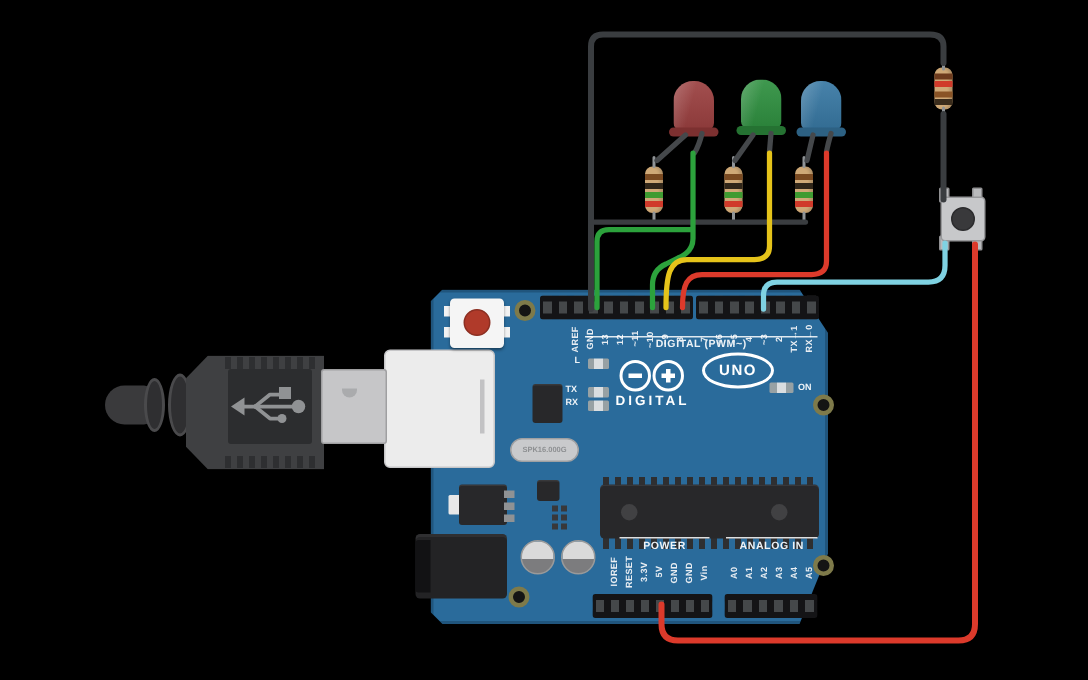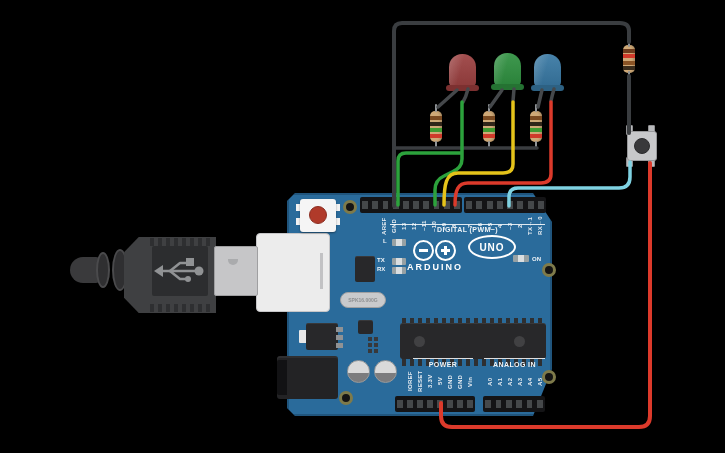--- a/index.html
+++ b/index.html
@@ -96,21 +96,21 @@
   <div class="abs minilbl" style="left:377px;top:257px;">TX</div>
   <div class="abs miniled" style="left:392px;top:258px;width:14px;"></div>
   <div class="abs minilbl" style="left:377px;top:266px;">RX</div>
   <div class="abs miniled" style="left:392px;top:267px;width:14px;"></div>
 
   <div class="abs ring" style="left:413px;top:240px;"></div>
   <div class="abs ring" style="left:435px;top:240px;"></div>
   <div class="abs" style="left:419px;top:249px;width:9px;height:3px;background:#fff;"></div>
   <div class="abs" style="left:441px;top:249px;width:9px;height:3px;background:#fff;"></div>
   <div class="abs" style="left:444px;top:246px;width:3px;height:9px;background:#fff;"></div>
-  <div class="abs" style="left:398px;top:262px;width:74px;color:#fff;font-weight:bold;font-size:9px;letter-spacing:2px;text-align:center;">ARDUINO</div>
+  <div class="abs" style="left:398px;top:262px;width:74px;color:#fff;font-weight:bold;font-size:9px;letter-spacing:2px;text-align:center;">DIGITAL</div>
   <div class="abs" style="left:468px;top:235px;width:48px;height:24px;border:2px solid #fff;border-radius:50%;box-sizing:border-box;display:flex;align-items:center;justify-content:center;color:#fff;font-weight:bold;font-size:10px;letter-spacing:1px;">UNO</div>
   <div class="abs miniled" style="left:513px;top:255px;width:16px;"></div>
   <div class="abs minilbl" style="left:532px;top:256px;">ON</div>
 
   <div class="abs chip" style="left:355px;top:256px;width:20px;height:26px;"></div>
   <div class="abs" style="left:340px;top:292px;width:46px;height:16px;background:#c9cacc;border:1px solid #9fa0a2;border-radius:8px;box-sizing:border-box;display:flex;align-items:center;justify-content:center;font-size:5px;color:#8e9092;font-weight:bold;">SPK16.000G</div>
   <div class="abs chip" style="left:358px;top:320px;width:15px;height:14px;"></div>
   <div class="abs" style="left:368px;top:337px;width:15px;height:18px;display:grid;grid-template-columns:4px 4px;grid-auto-rows:4px;gap:2px;">
     <i style="background:#38383a"></i>
       <i style="background:#38383a"></i>

